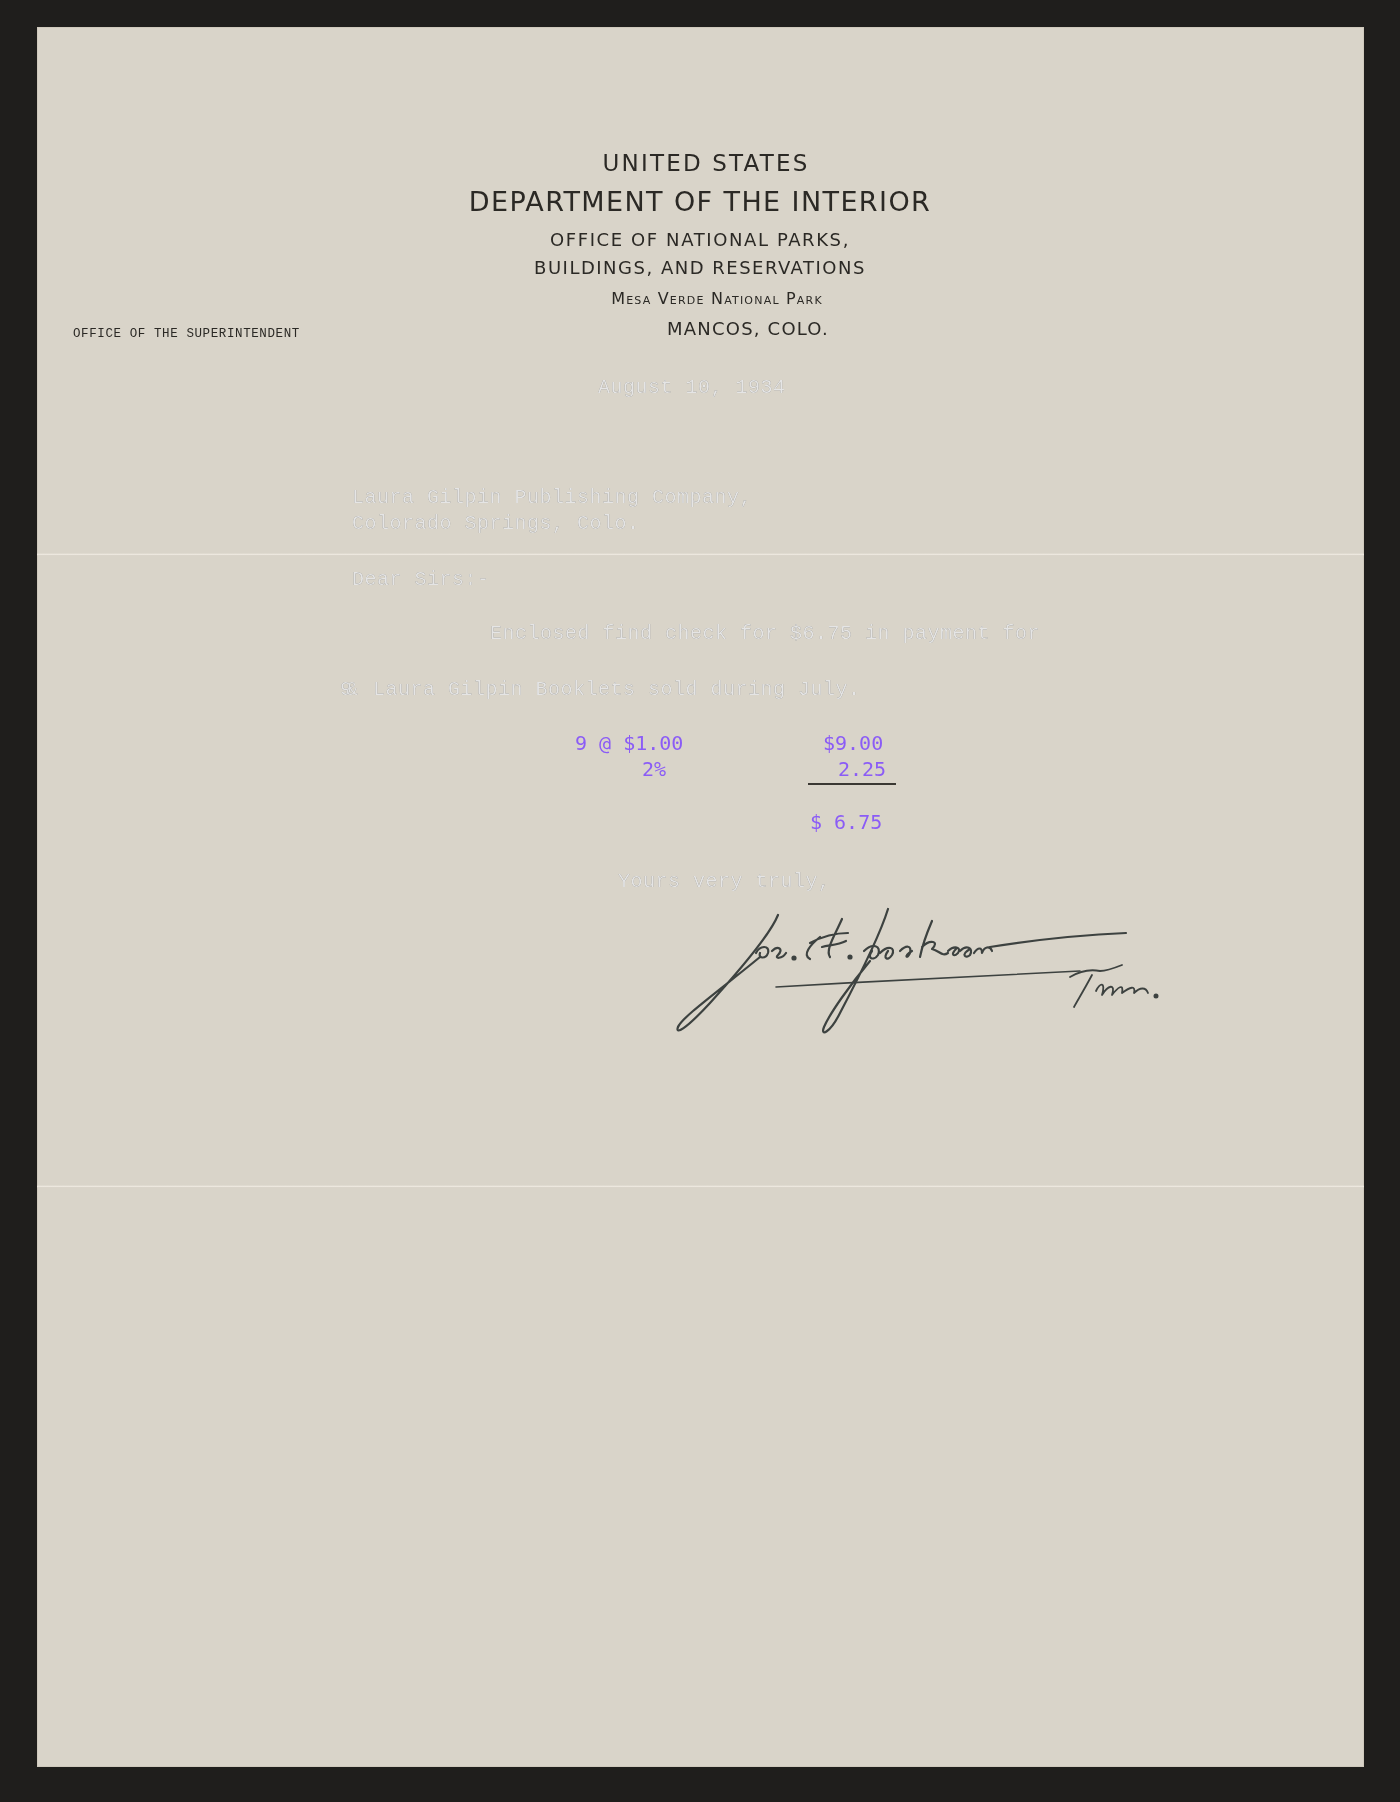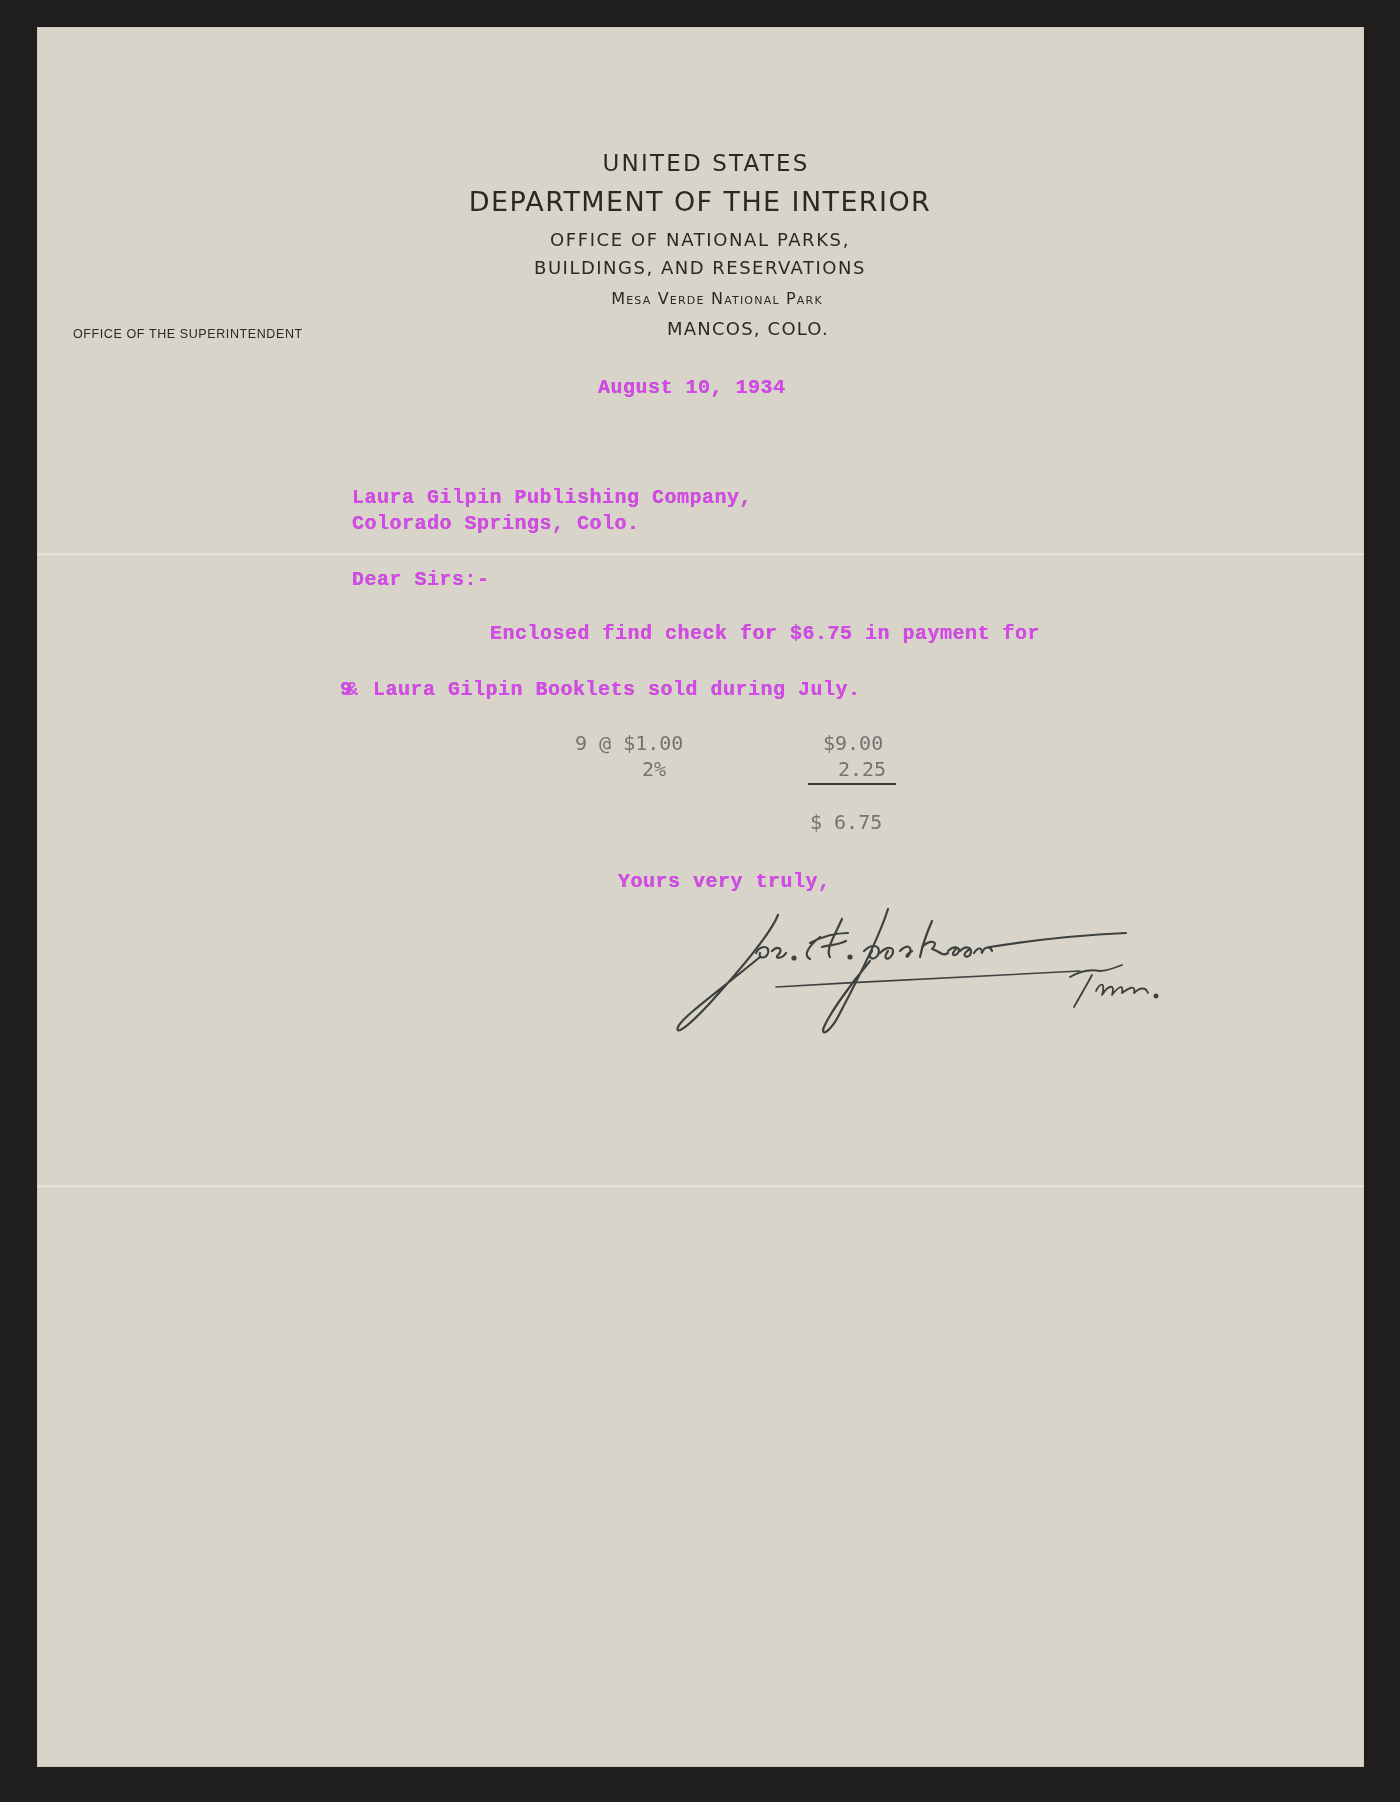--- a/index.html
+++ b/index.html
@@ -42,41 +42,41 @@
     .lh.l1 { top: 150px; font-size: 23px; letter-spacing: 2.2px; padding-left: 6px; }
     .lh.l2 { top: 186px; font-size: 27px; letter-spacing: 1.4px; }
     .lh.l3 { top: 229px; font-size: 18px; letter-spacing: 1.6px; }
     .lh.l4 { top: 257px; font-size: 18px; letter-spacing: 1.5px; }
     .lh.l5 { top: 289px; font-size: 16px; letter-spacing: 1.2px; font-variant: small-caps; padding-left: 17px; }
     .lh.l6 { top: 318px; font-size: 18px; letter-spacing: 1.2px; padding-left: 48px; }
     .office {
       position: absolute;
       left: 73px;
       top: 327px;
-      font-family: Liberation Sans, sans-serif;
+      font-family: Liberation Mono, monospace;
       font-size: 12.5px;
       letter-spacing: 0.6px;
       color: #2b2925;
       white-space: nowrap;
     }
     .tw {
       position: absolute;
       font-family: "Liberation Mono", "DejaVu Sans Mono", monospace;
       font-size: 20px;
-      font-weight: bold;
-      color: #d946ef;
+      font-weight: normal;
+      color: #e5e5e5;
       white-space: pre;
       letter-spacing: 0.5px;
       text-shadow: 0 0 0.6px rgba(40,38,34,0.6);
     }
     .calc {
       position: absolute;
       font-family: "DejaVu Sans Mono", "Liberation Mono", monospace;
       font-size: 20px;
-      color: #737373;
+      color: #8b5cf6;
       white-space: pre;
       text-align: right;
     }
     .overstrike {
       position: relative;
       display: inline-block;
     }
     .overstrike .under {
       position: absolute;
       left: 6px;

